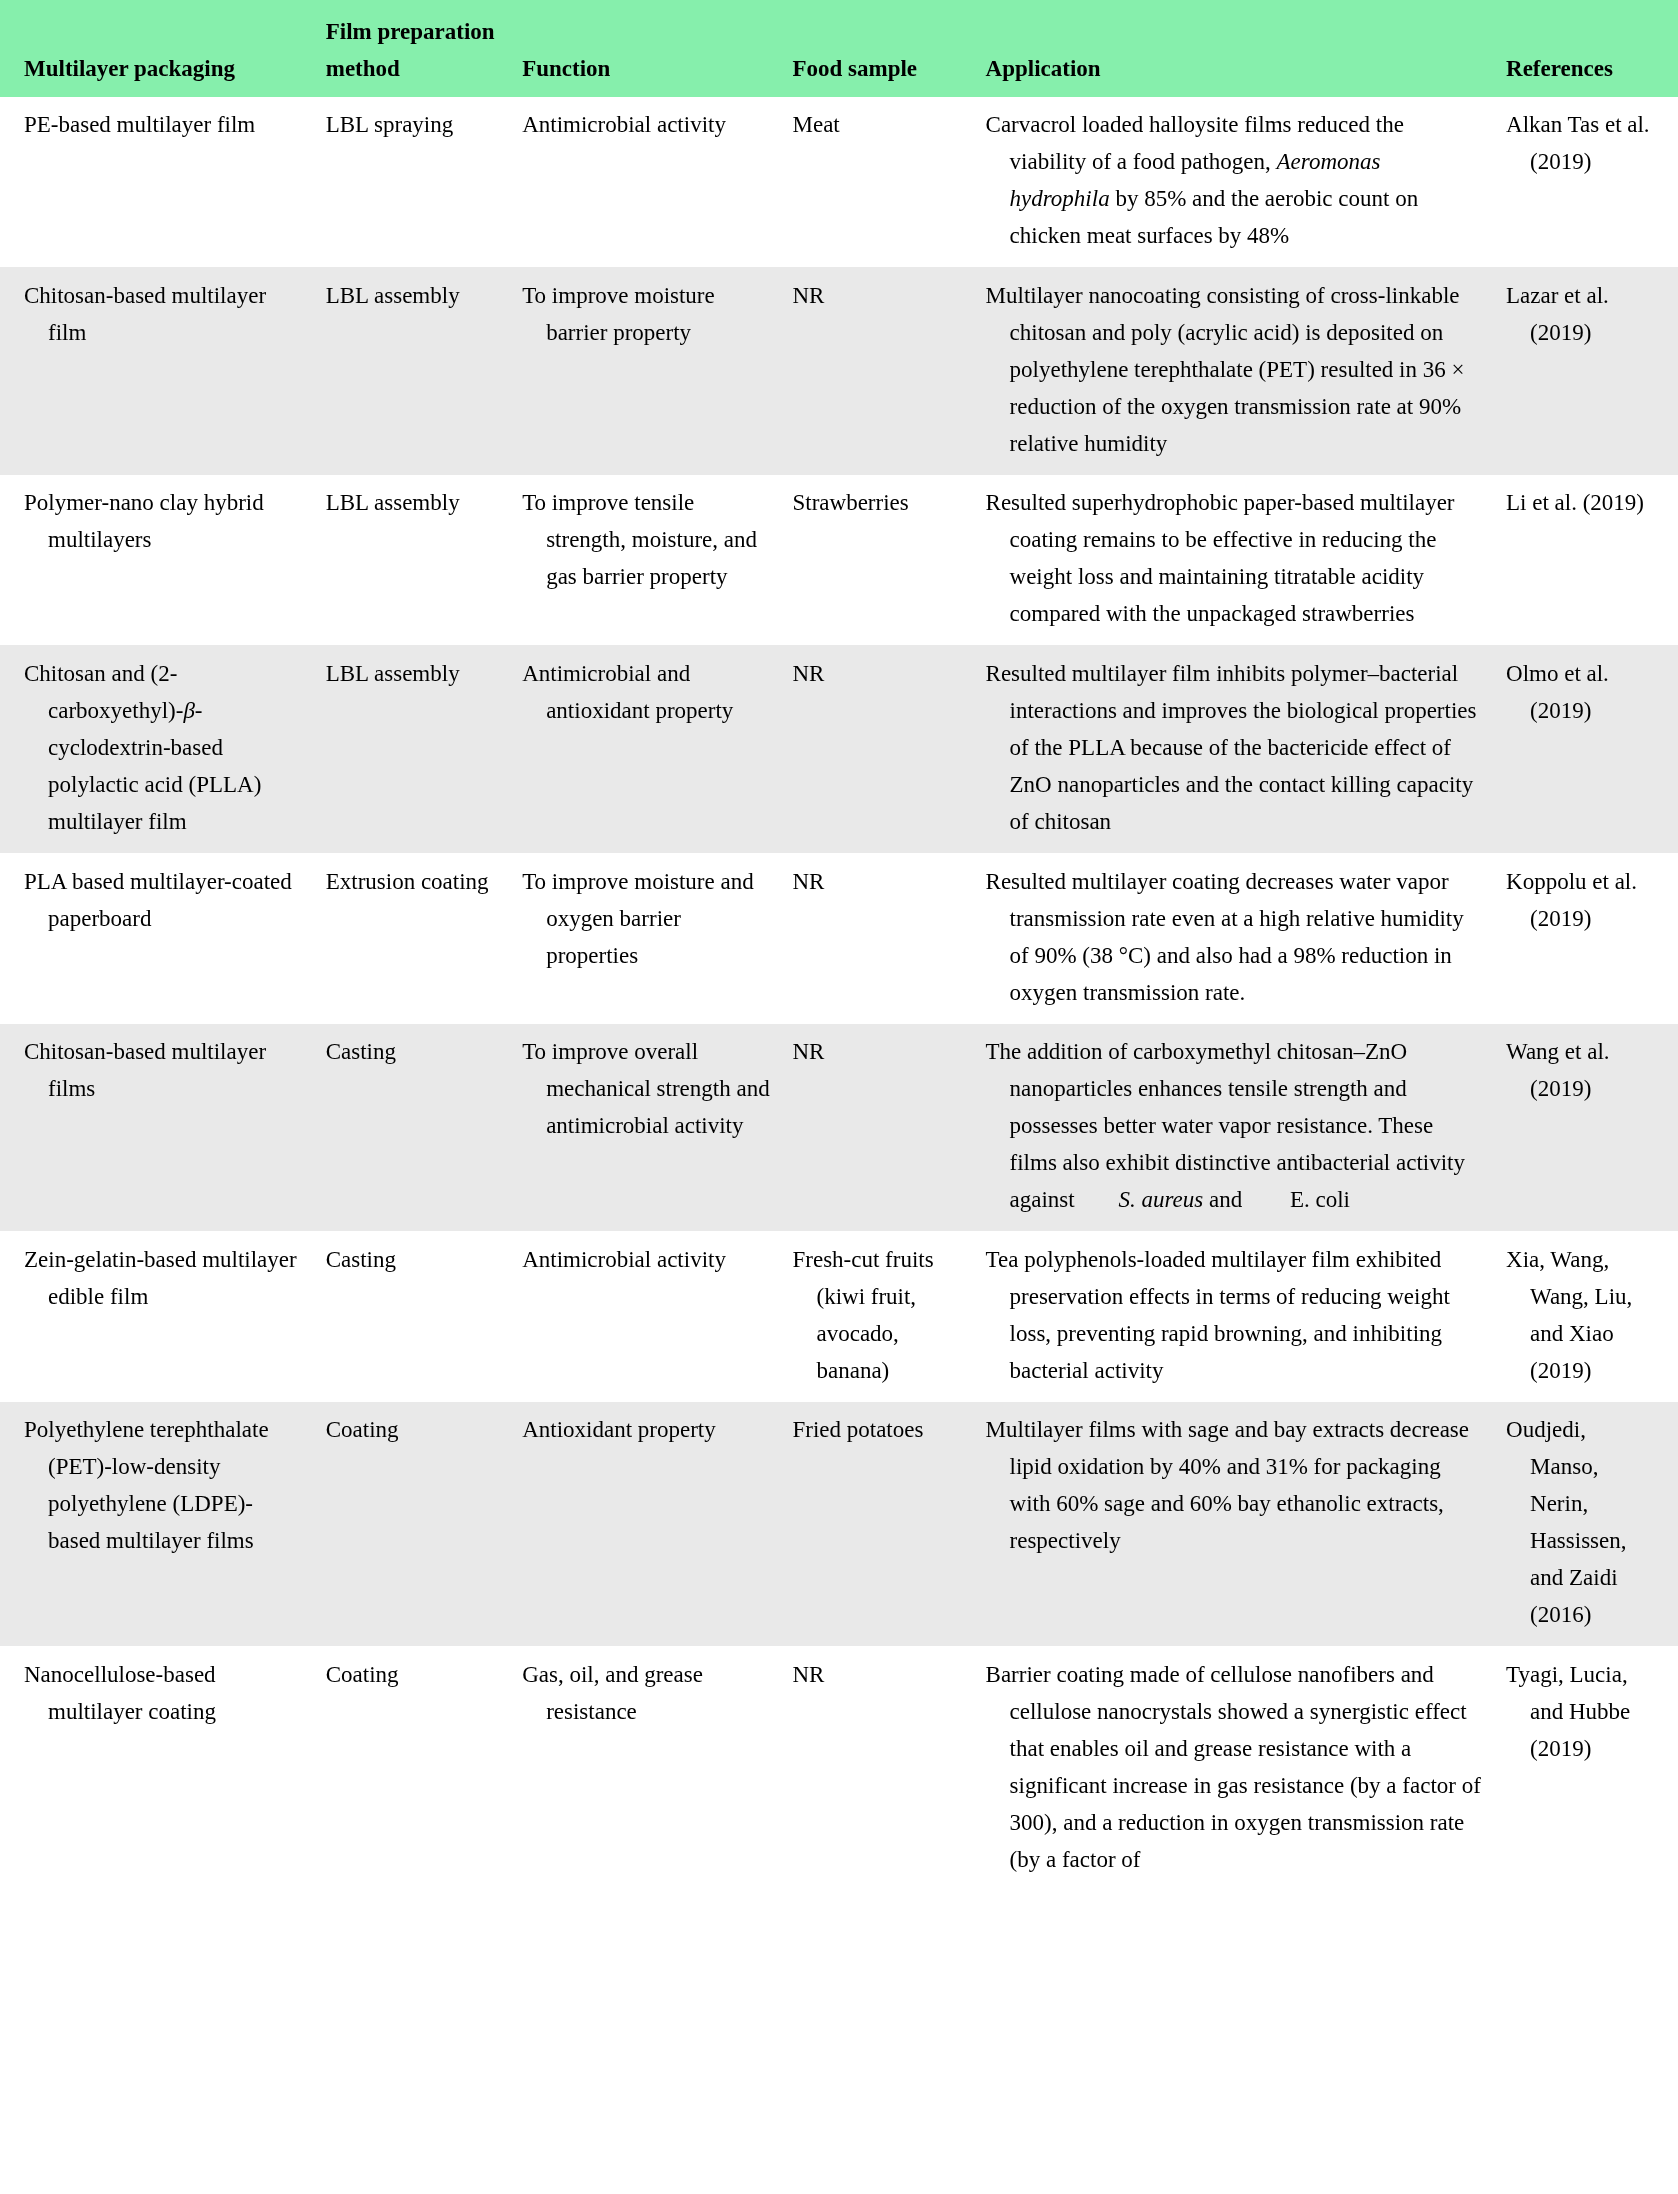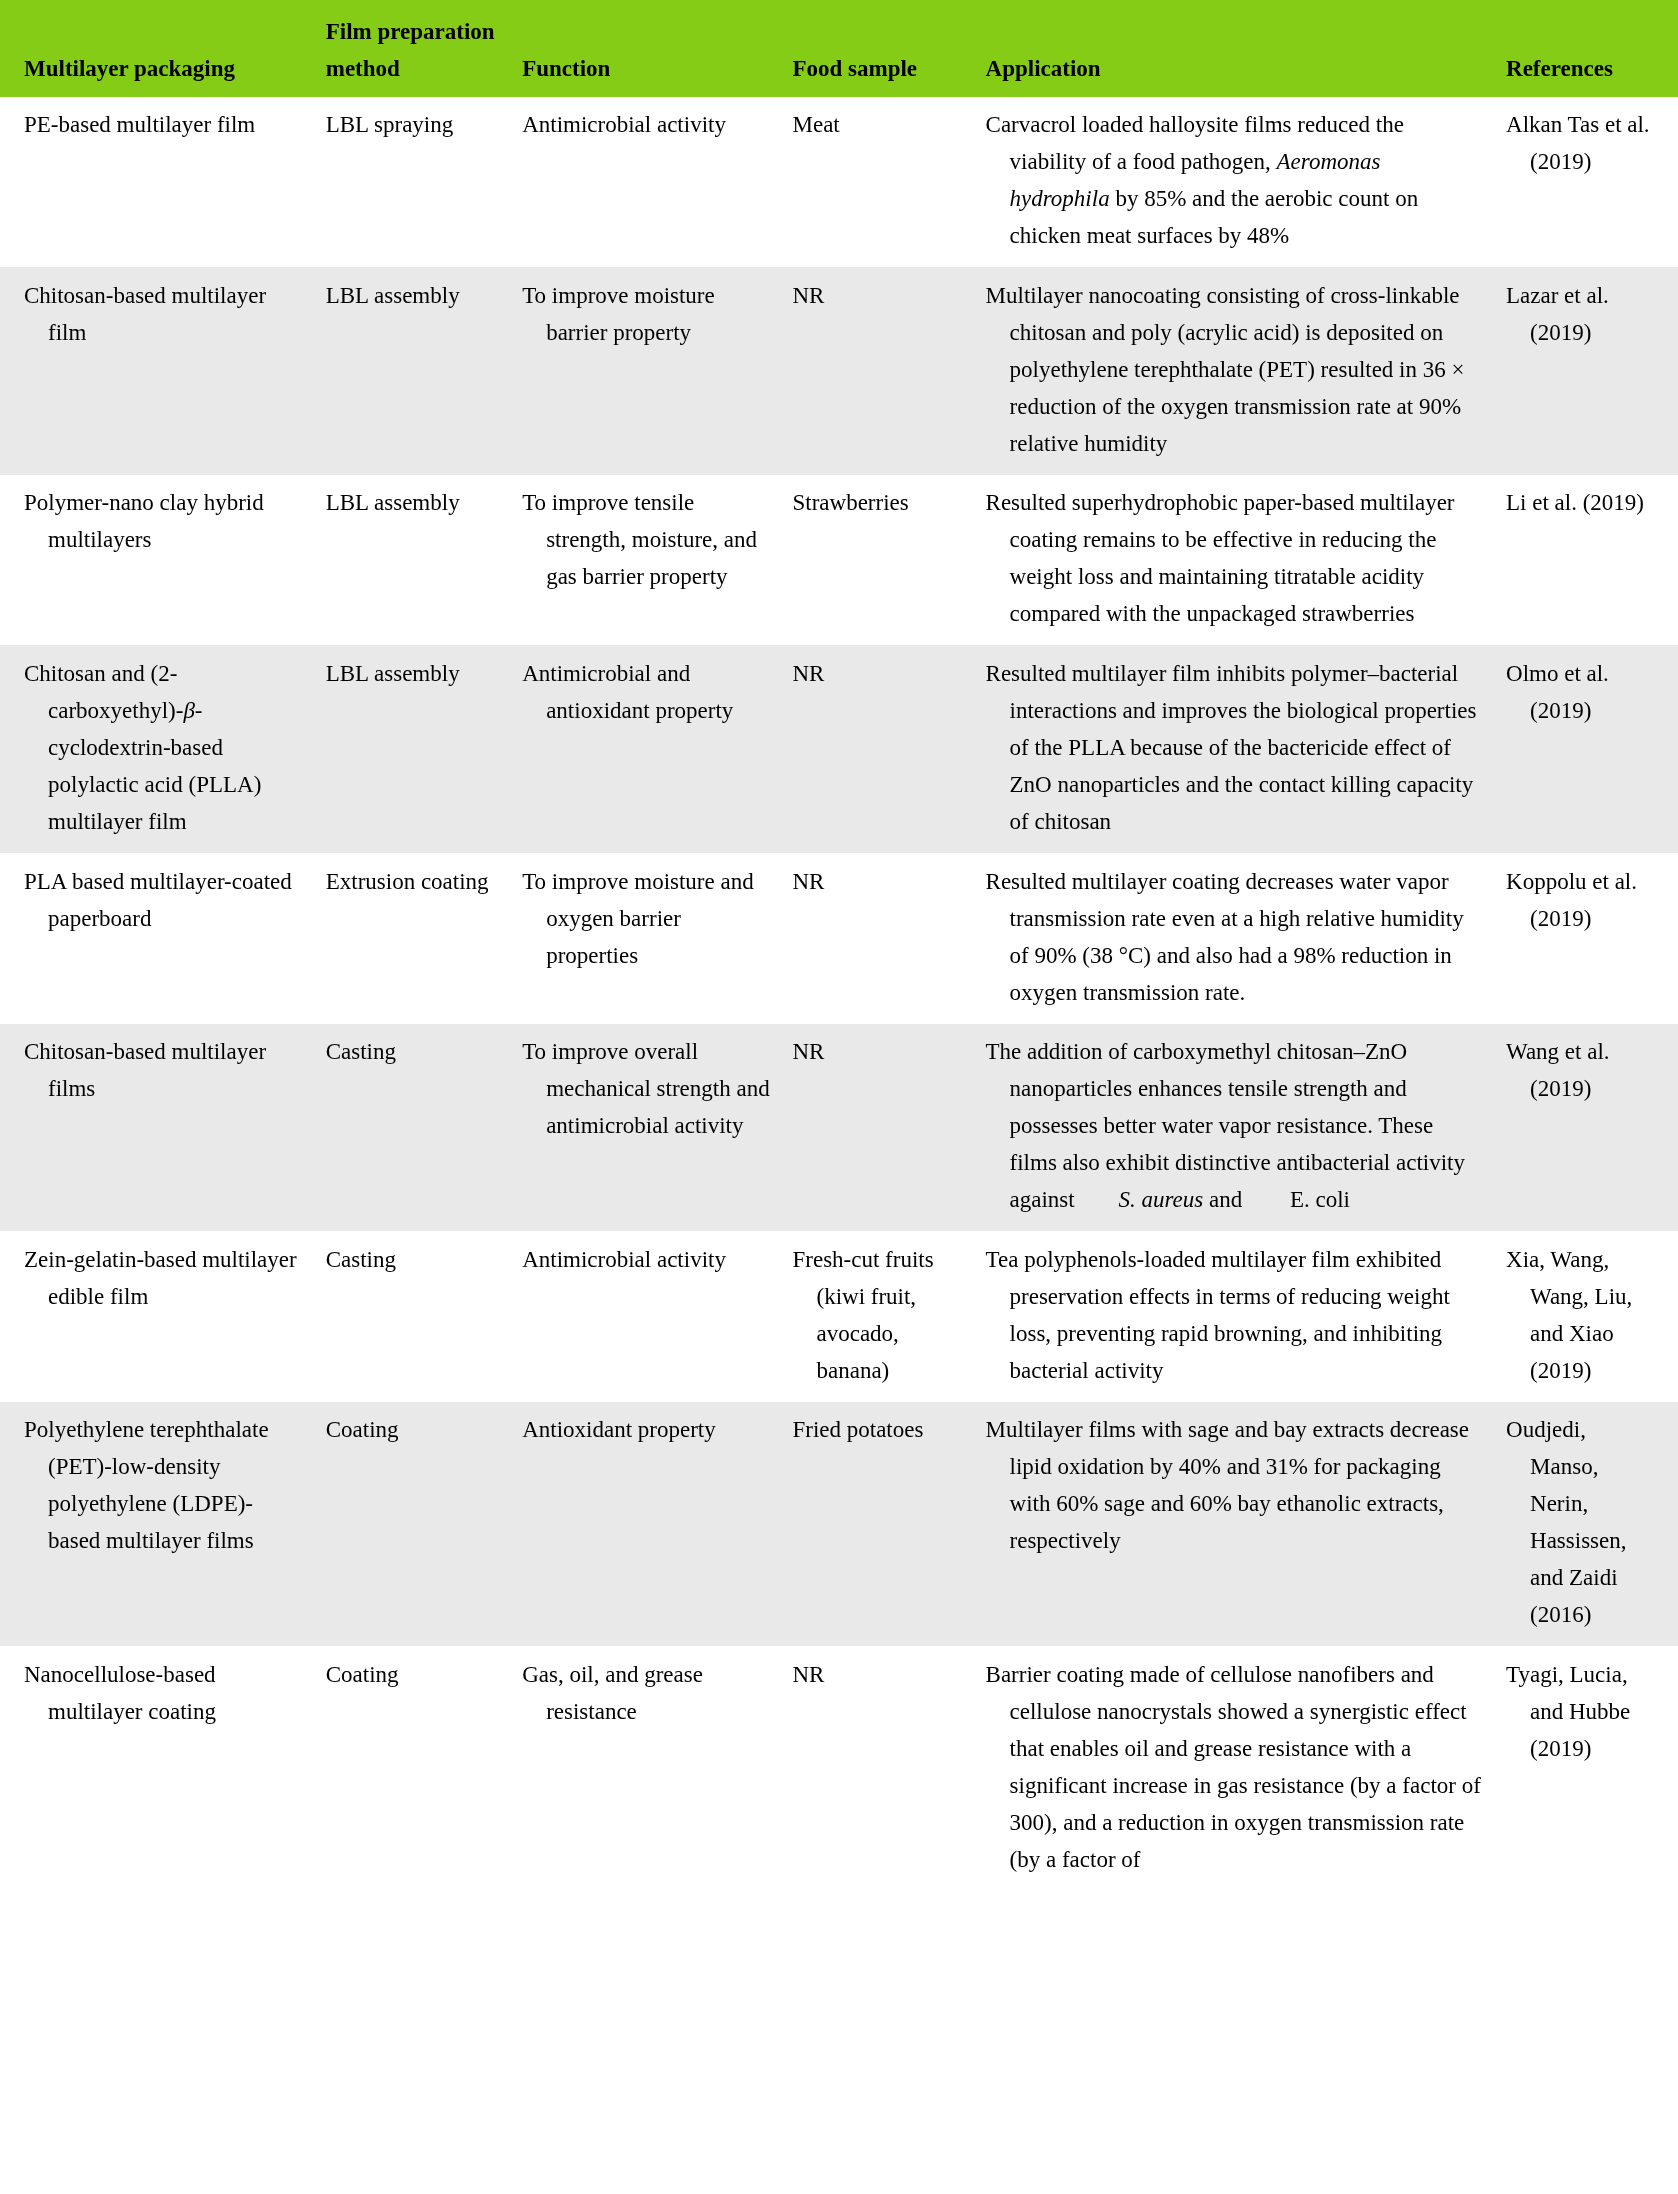--- a/index.html
+++ b/index.html
@@ -19,21 +19,21 @@
     font-size: 23px;
     line-height: 37px;
   }
   col.c1 { width: 19.4%; }
   col.c2 { width: 11.7%; }
   col.c3 { width: 16.1%; }
   col.c4 { width: 11.5%; }
   col.c5 { width: 31.0%; }
   col.c6 { width: 10.3%; }
   thead th {
-    background: #84cc16;
+    background: #86efac;
     font-weight: bold;
     text-align: left;
     vertical-align: bottom;
     padding: 13px 22.4px 9.6px 0;
   }
   thead th:first-child { padding-left: 24px; }
   thead th:last-child { padding-right: 1px; }
   tbody td {
     vertical-align: top;
     text-align: left;

